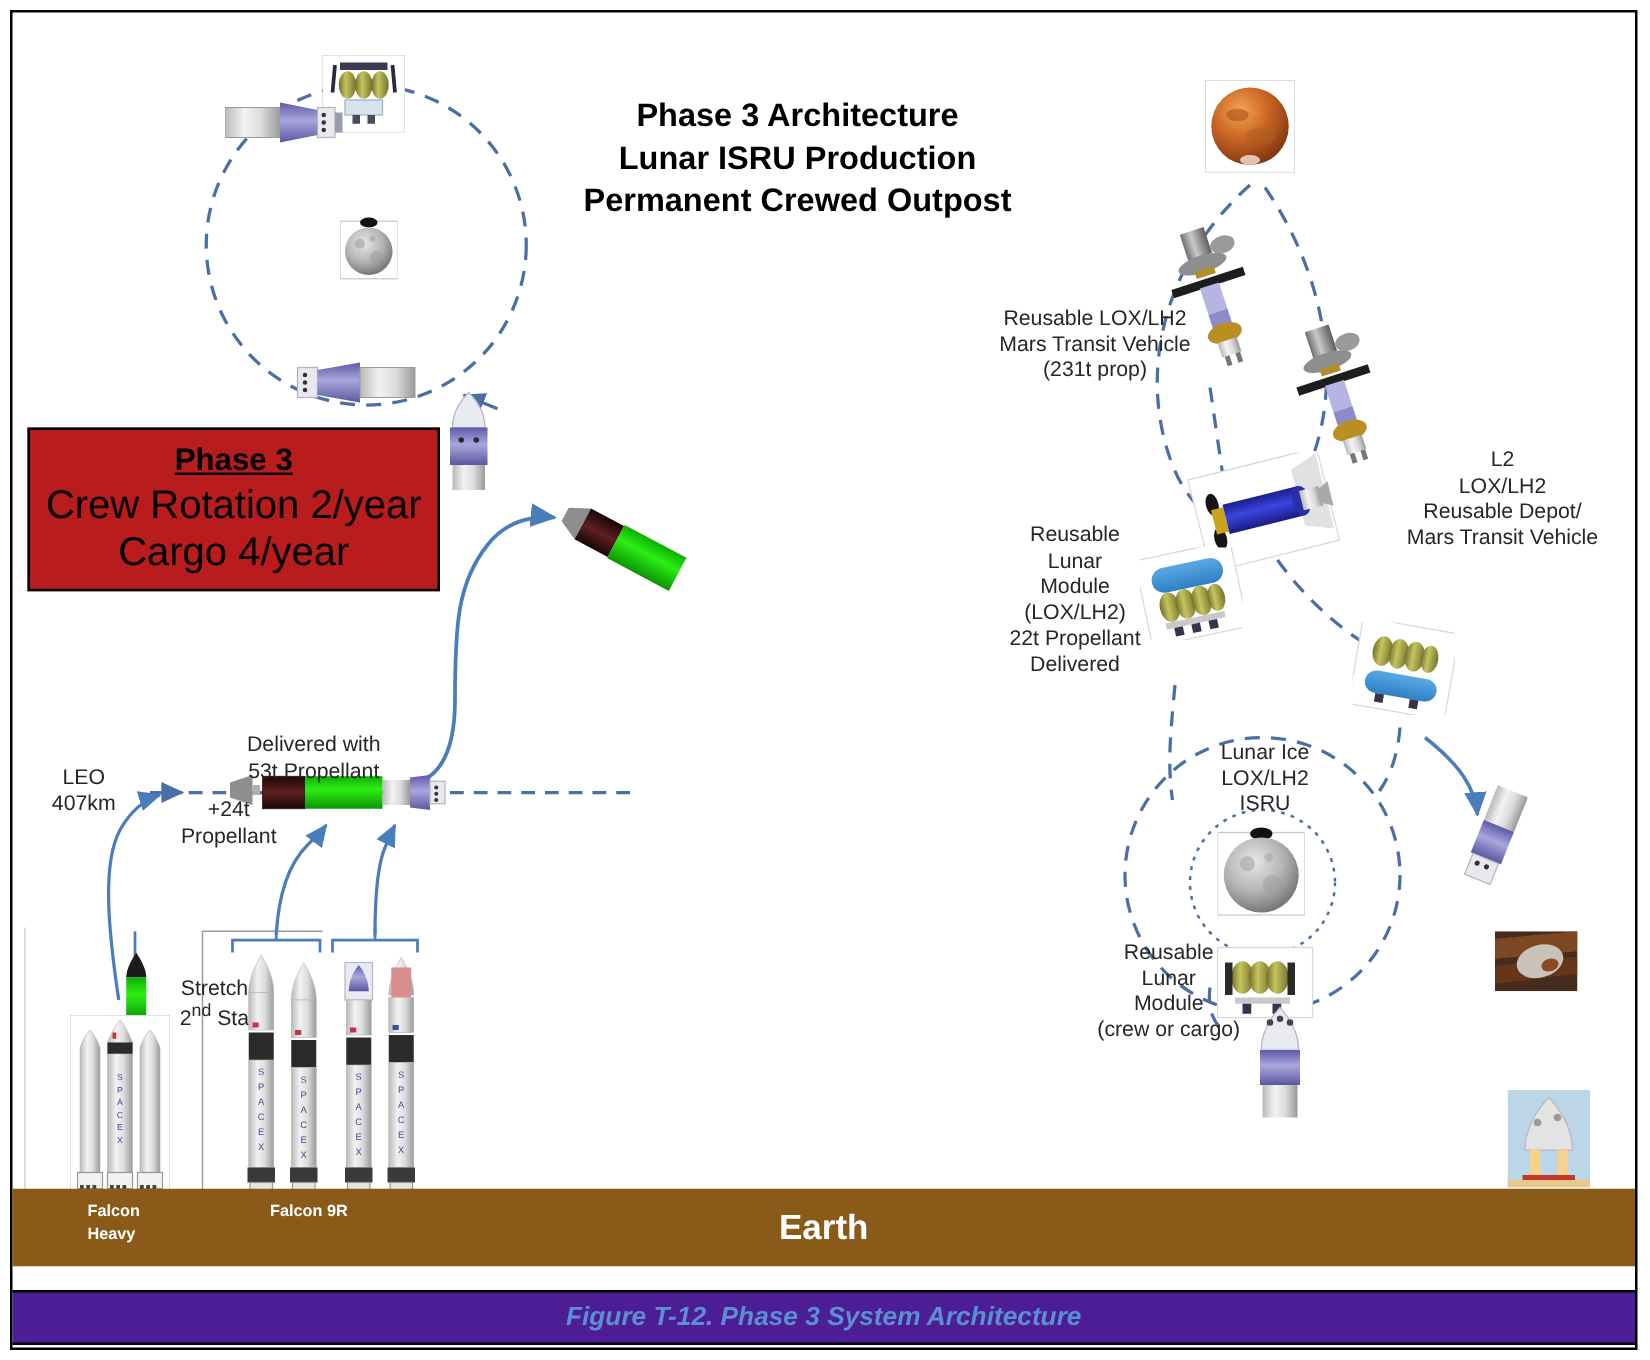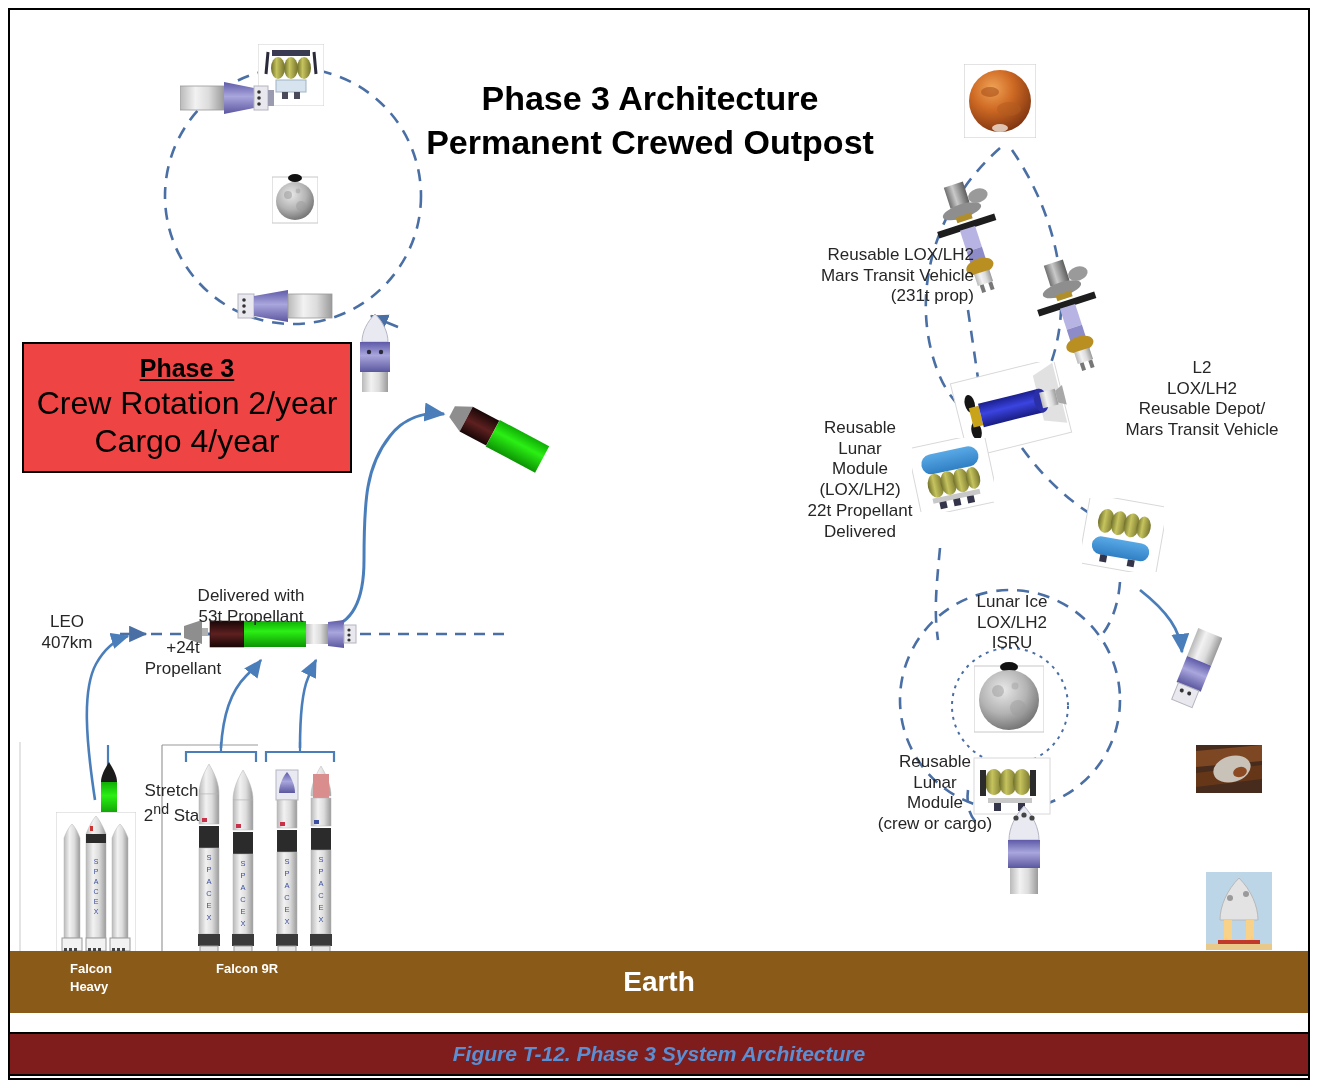--- a/index.html
+++ b/index.html
@@ -3,32 +3,32 @@
 <meta charset="utf-8">
 <style>
   html,body{margin:0;padding:0;background:#fff;}
   body{font-family:"Liberation Sans",sans-serif;}
   #page{position:relative;width:1320px;height:1088px;background:#ffffff;overflow:hidden;}
   #frame{position:absolute;left:8px;top:8px;width:1302px;height:1072px;border:2px solid #000;box-sizing:border-box;}
   .abs{position:absolute;}
   .lbl{position:absolute;color:#262626;font-size:17px;line-height:1.22;text-align:center;white-space:pre-line;}
   .lbl.left{text-align:center;}
   svg{display:block;}
-  #title{position:absolute;left:400px;top:76px;width:500px;text-align:center;font-size:34px;font-weight:bold;color:#000;line-height:1.3;}
+  #title{position:absolute;left:388px;top:76px;width:500px;text-align:center;font-size:26px;font-weight:bold;color:#000;line-height:1.3;}
   #title div{white-space:nowrap;}
-  #phasebox{position:absolute;left:22px;top:342px;width:330px;height:131px;border:2.5px solid #000;background:#ef4444;box-sizing:border-box;
+  #phasebox{position:absolute;left:22px;top:342px;width:330px;height:131px;border:2.5px solid #000;background:#b91c1c;box-sizing:border-box;
             display:flex;flex-direction:column;align-items:center;justify-content:center;}
   #phasebox .ph-t{font-size:25px;font-weight:bold;text-decoration:underline;color:#000;margin-bottom:2px;}
   #phasebox .ph-l{font-size:32px;color:#000;line-height:1.18;}
   #earthbar{position:absolute;left:10px;top:951px;width:1298px;height:62px;background:#8a5a18;}
   #earthtxt{position:absolute;left:0;top:0;width:1298px;height:62px;display:flex;align-items:center;justify-content:center;
             color:#fff;font-size:28px;font-weight:bold;}
   .fal{position:absolute;color:#fff;font-weight:bold;font-size:13px;line-height:1.35;white-space:pre-line;}
   #capwrap{position:absolute;left:10px;top:1032px;width:1298px;height:40px;border-top:2px solid #000;border-bottom:2px solid #000;
-           background:#7f1d1d;display:flex;align-items:center;justify-content:center;}
+           background:#4c1d95;display:flex;align-items:center;justify-content:center;}
   #caption{font-size:21px;font-weight:bold;font-style:italic;color:#5b8fd4;}
   .rk{position:absolute;}
 </style>
 </head>
 <body>
 
 <div id="page">
   <div id="frame"></div>
 
   <svg class="abs" style="left:0;top:0;" width="1320" height="1088">
@@ -134,20 +134,21 @@
 
     <circle cx="1010" cy="706" r="58" fill="none" stroke="#4a6fa5" stroke-width="2" stroke-dasharray="3,5"></circle>
 
     <path d="M1140,590 C1168,612 1180,630 1182,652" stroke="#4a7ebb" stroke-width="2.8" fill="none" marker-end="url(#ah)"></path>
 
     <path d="M968,790 C966,806 970,818 980,826" stroke="#4a6fa5" stroke-width="2.6" fill="none" stroke-dasharray="12,9"></path>
   </svg>
 
   <div id="title">
     <div>Phase 3 Architecture</div>
+    <div>Lunar ISRU Production</div>
     <div>Permanent Crewed Outpost</div>
   </div>
 
   <div id="phasebox">
     <div class="ph-t">Phase 3</div>
     <div class="ph-l">Crew Rotation 2/year</div>
     <div class="ph-l">Cargo 4/year</div>
   </div>
 
   <svg class="abs" style="left:272px;top:173px;" width="46" height="52">
@@ -472,21 +473,21 @@
     <circle cx="24" cy="26" r="3" fill="#9a9a9a"></circle>
       <circle cx="40" cy="22" r="3" fill="#9a9a9a"></circle>
     <path d="M20,48 L20,64 Q26,72 20,74 Q14,72 20,64" fill="#f5a623"></path>
     <path d="M46,48 L46,64 Q52,72 46,74 Q40,72 46,64" fill="#f5a623"></path>
     <path d="M18,48 L26,48 L26,70 L18,70 z" fill="#ffd27f" opacity=".9"></path>
     <path d="M40,48 L48,48 L48,70 L40,70 z" fill="#ffd27f" opacity=".9"></path>
     <rect x="12" y="68" width="42" height="5" fill="#c0392b"></rect>
     <rect x="0" y="72" width="66" height="6" fill="#e8c98a"></rect>
   </svg>
 
-  <div class="lbl" style="left:778px;top:245px;width:196px;text-align:right;">Reusable LOX/LH2
+  <div class="lbl" style="left:778px;top:245px;width:196px;">Reusable LOX/LH2
 Mars Transit Vehicle
 (231t prop)</div>
   <div class="lbl" style="left:1104px;top:358px;width:196px;">L2
 LOX/LH2
 Reusable Depot/
 Mars Transit Vehicle</div>
   <div class="lbl" style="left:790px;top:418px;width:140px;">Reusable
 Lunar
 Module
 (LOX/LH2)

